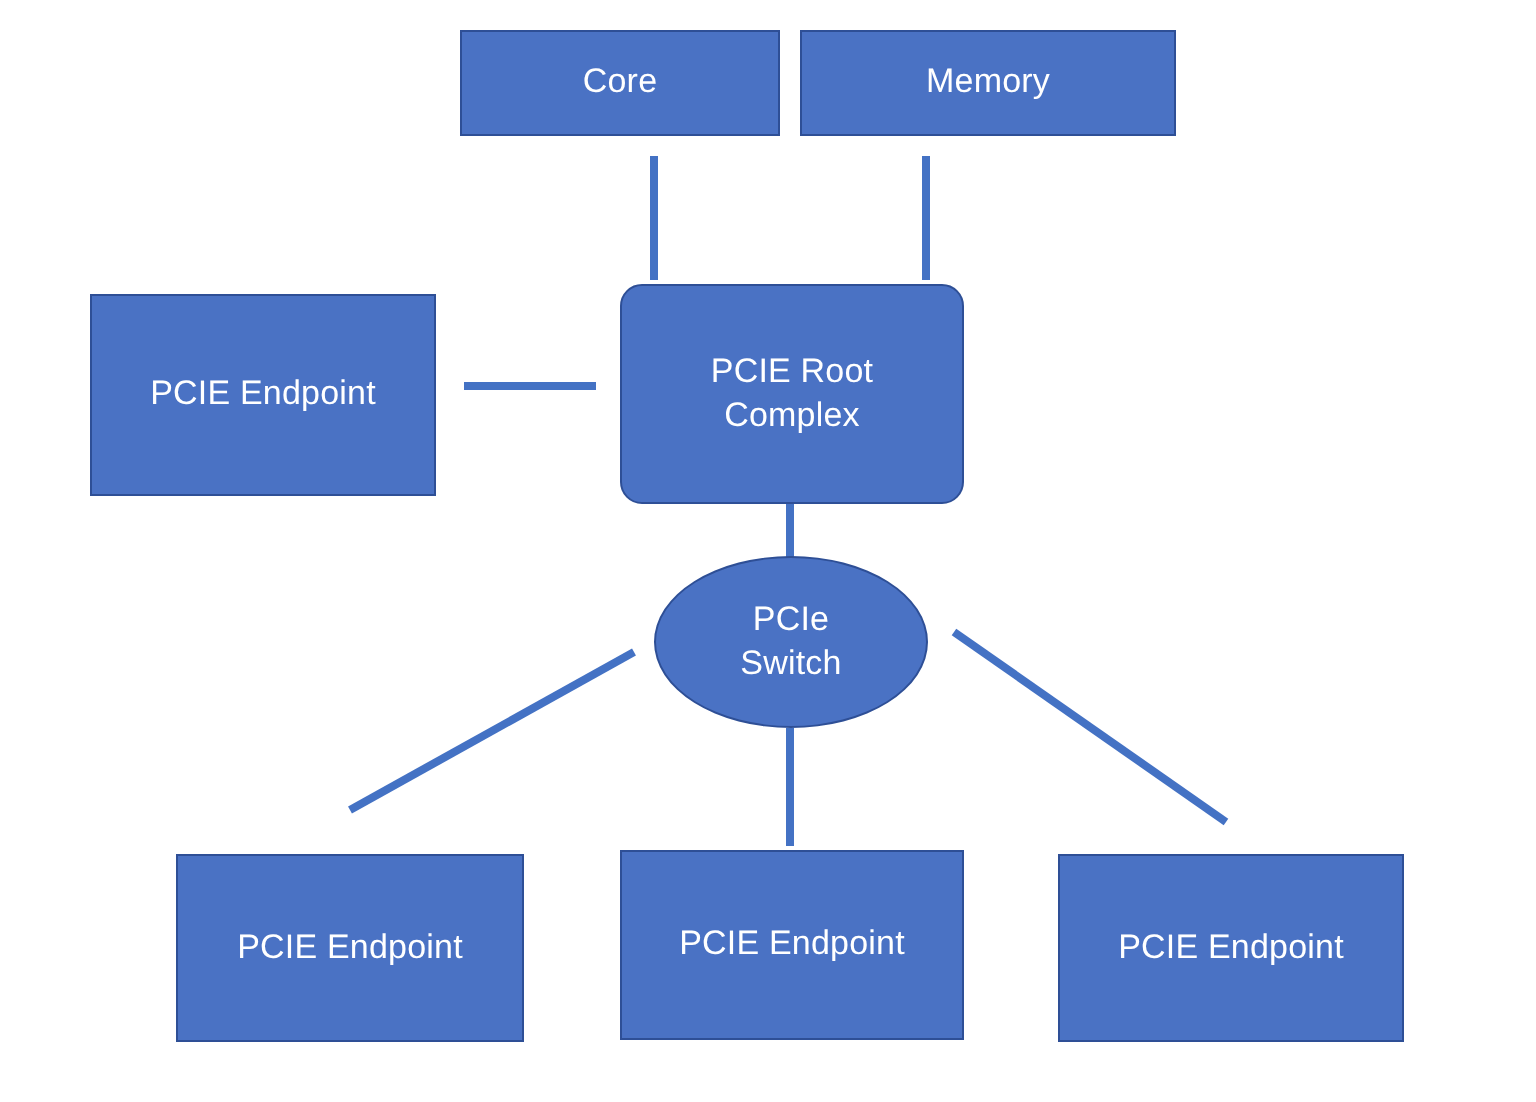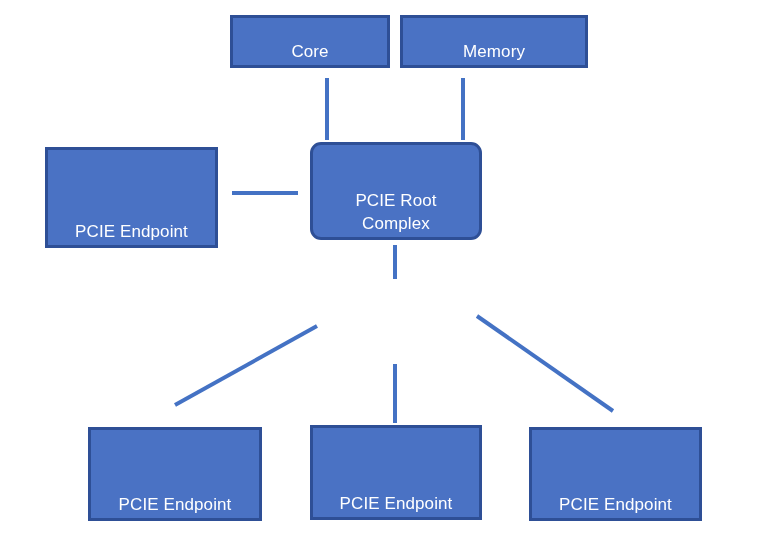--- a/index.html
+++ b/index.html
@@ -23,26 +23,26 @@
     left: 0;
     top: 0;
     width: 768px;
     height: 551px;
     pointer-events: none;
   }
   .node {
     position: absolute;
     box-sizing: border-box;
     display: flex;
-    align-items: flex-end;
+    align-items: center;
     justify-content: center;
     text-align: center;
     color: #ffffff;
     background: #4a72c4;
-    border: 3px solid #000000;
+    border: 1px solid #000000;
     font-size: 17px;
     font-weight: 400;
     line-height: 1.32;
     letter-spacing: 0.1px;
     padding: 2px 6px;
     z-index: 2;
     -webkit-font-smoothing: antialiased;
   }
   .node.rounded {
     border-radius: 11px;
@@ -71,29 +71,33 @@
     </svg>
 
   <div class="node" id="node-core" style="left: 230px; top: 15px; width: 160px; height: 53px; background: rgb(74, 114, 196); border-color: rgb(46, 79, 150); color: rgb(255, 255, 255);">
     <span class="node-label">Core</span>
   </div>
 
   <div class="node" id="node-memory" style="left: 400px; top: 15px; width: 188px; height: 53px; background: rgb(74, 114, 196); border-color: rgb(46, 79, 150); color: rgb(255, 255, 255);">
     <span class="node-label">Memory</span>
   </div>
 
-  <div class="node rounded" id="node-root-complex" style="left: 310px; top: 142px; width: 172px; height: 98px; background: rgb(74, 114, 196); border-color: rgb(46, 79, 150); color: rgb(255, 255, 255);">
+  <div class="node rounded" id="node-root-complex" style="left: 310px; top: 142px; width: 172px; height: 110px; background: rgb(74, 114, 196); border-color: rgb(46, 79, 150); color: rgb(255, 255, 255);">
     <span class="node-label">PCIE Root
 Complex</span>
   </div>
 
   <div class="node" id="node-endpoint-left" style="left: 45px; top: 147px; width: 173px; height: 101px; background: rgb(74, 114, 196); border-color: rgb(46, 79, 150); color: rgb(255, 255, 255);">
     <span class="node-label">PCIE Endpoint</span>
   </div>
 
+  <div class="node ellipse" id="node-switch" style="left: 327px; top: 278px; width: 137px; height: 86px; background: rgb(74, 114, 196); border-color: rgb(46, 79, 150); color: rgb(255, 255, 255);">
+    <span class="node-label">PCIe
+Switch</span>
+  </div>
 
   <div class="node" id="node-endpoint-bottom-1" style="left: 88px; top: 427px; width: 174px; height: 94px; background: rgb(74, 114, 196); border-color: rgb(46, 79, 150); color: rgb(255, 255, 255);">
     <span class="node-label">PCIE Endpoint</span>
   </div>
 
   <div class="node" id="node-endpoint-bottom-2" style="left: 310px; top: 425px; width: 172px; height: 95px; background: rgb(74, 114, 196); border-color: rgb(46, 79, 150); color: rgb(255, 255, 255);">
     <span class="node-label">PCIE Endpoint</span>
   </div>
 
   <div class="node" id="node-endpoint-bottom-3" style="left: 529px; top: 427px; width: 173px; height: 94px; background: rgb(74, 114, 196); border-color: rgb(46, 79, 150); color: rgb(255, 255, 255);">

